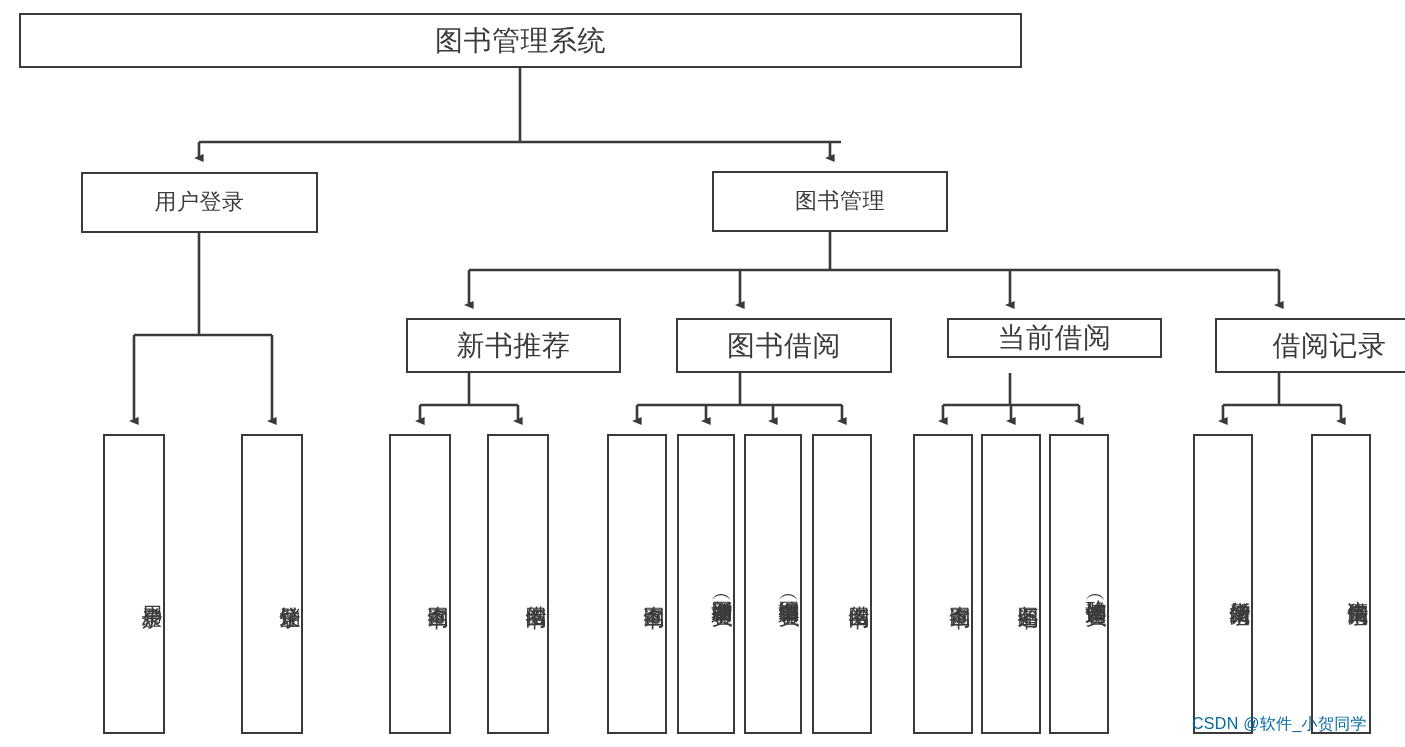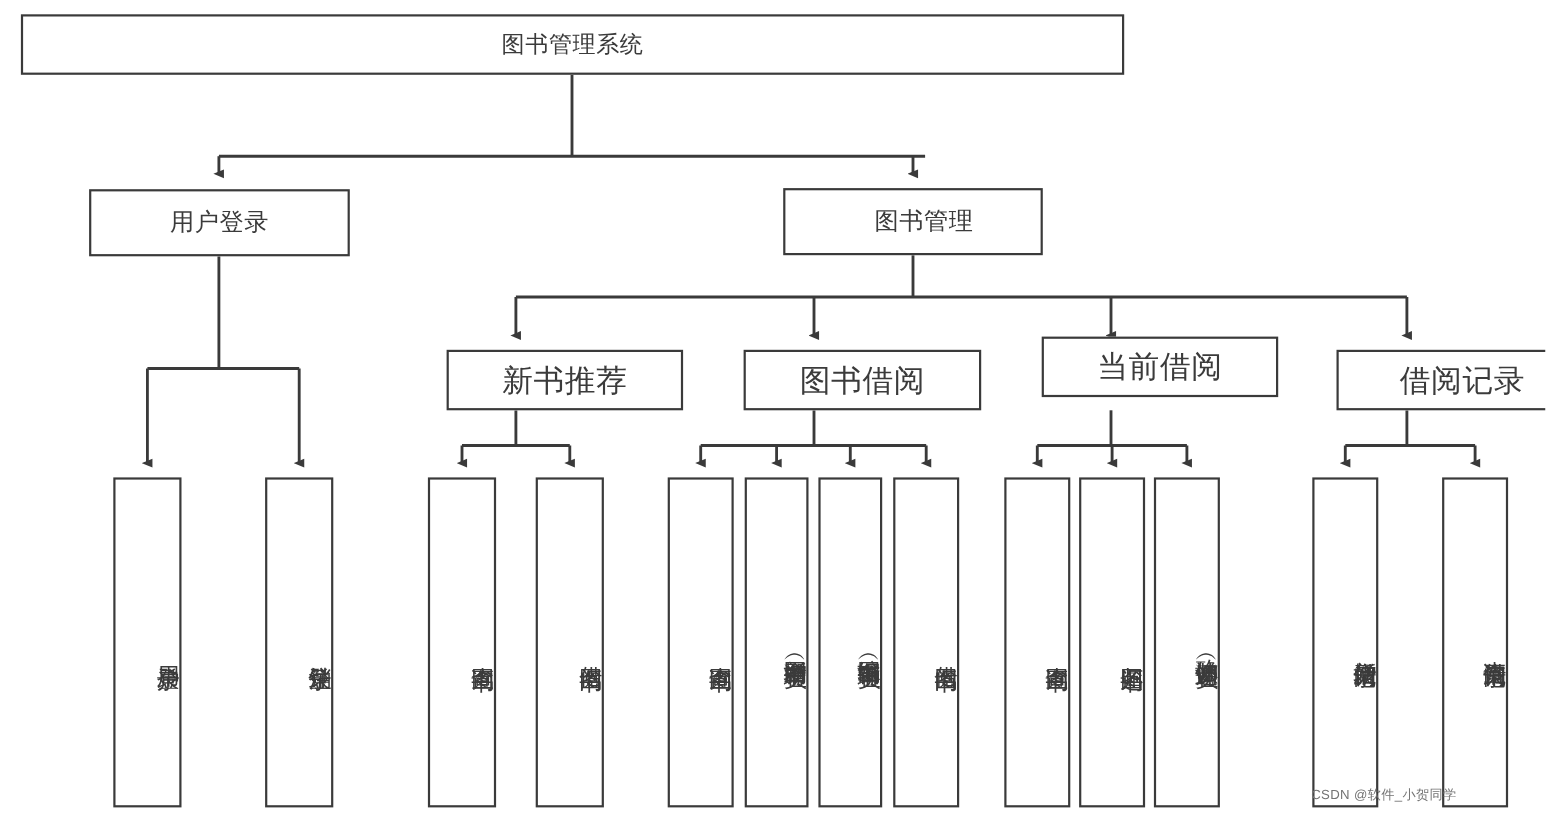--- a/index.html
+++ b/index.html
@@ -33,21 +33,21 @@
     display: flex;
     align-items: center;
     justify-content: center;
     color: #3b3b3b;
     font-size: 21px;
     line-height: 1.12;
     letter-spacing: 0.5px;
     z-index: 2;
   }
   .node.root {
-    font-size: 21px;
+    font-size: 28px;
   }
   .node.lvl1 {
     font-size: 22px;
   }
   .node.lvl2 {
     font-size: 28px;
     margin-left: 44px;
   }
   .node.leaf {
     font-size: 21px;
@@ -59,22 +59,22 @@
     line-height: 1.0;
     letter-spacing: 1px;
   }
   .node.leaf.tall {
     padding-top: 6px;
   }
   .watermark {
     position: absolute;
     left: 1192px;
     top: 714px;
-    font-size: 12px;
-    color: #737373;
+    font-size: 16px;
+    color: #0369a1;
     white-space: nowrap;
     z-index: 5;
     letter-spacing: 0.3px;
   }
 </style>
 </head>
 <body>
 
 <div id="canvas">
 
@@ -130,23 +130,23 @@
   </svg>
 
   <div class="node root" style="left:19px; top:13px; width:1003px; height:55px;">图书管理系统</div>
 
   <div class="node lvl1" style="left:81px; top:172px; width:237px; height:61px;">用户登录</div>
 
   <div class="node lvl1" style="left:712px; top:171px; width:236px; height:61px;padding-left:20px;">图书管理</div>
 
   <div class="node lvl2" style="left:362px; top:318px; width:215px; height:55px;">新书推荐</div>
 
-  <div class="node lvl2" style="left:632px; top:318px; width:216px; height:55px;">图书借阅</div>
+  <div class="node lvl2" style="left:632px; top:318px; width:216px; height:55px;font-family:Liberation Serif, serif;">图书借阅</div>
 
-  <div class="node lvl2" style="left:903px; top:306px; width:215px; height:55px;">当前借阅</div>
+  <div class="node lvl2" style="left:903px; top:318px; width:215px; height:40px;">当前借阅</div>
 
   <div class="node lvl2" style="left:1171px; top:318px; width:217px; height:55px;padding-left:12px;">借阅记录</div>
 
   <div class="node leaf" style="left:103px; top:434px; width:62px; height:300px;">用户登录</div>
 
   <div class="node leaf" style="left:241px; top:434px; width:62px; height:300px;">注销登录</div>
 
   <div class="node leaf" style="left:389px; top:434px; width:62px; height:300px;">查询图书</div>
 
   <div class="node leaf" style="left:487px; top:434px; width:62px; height:300px;">借阅图书</div>

